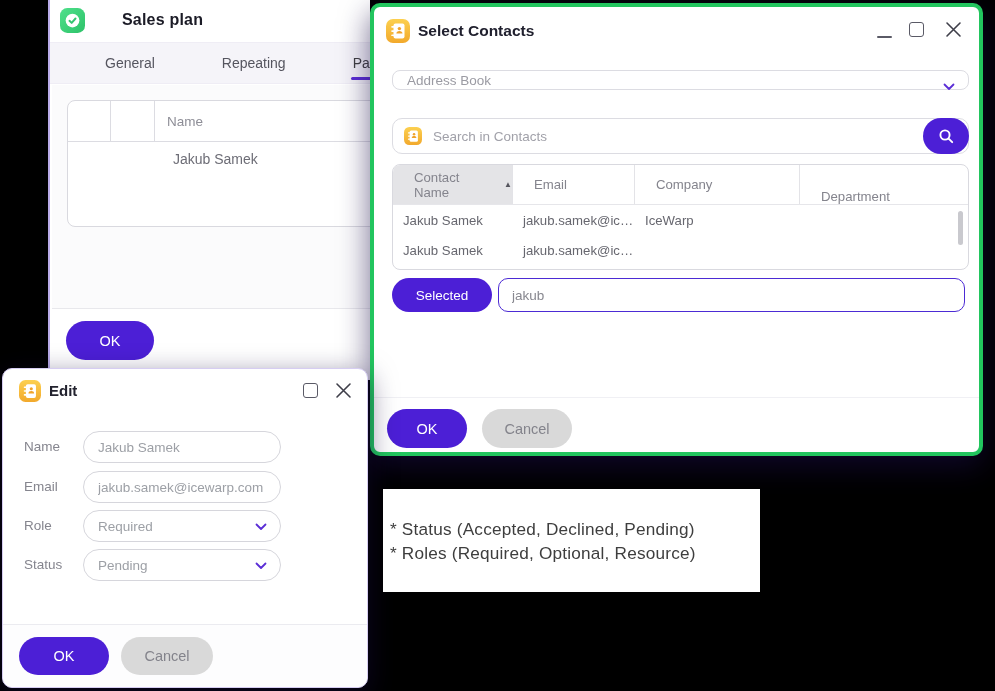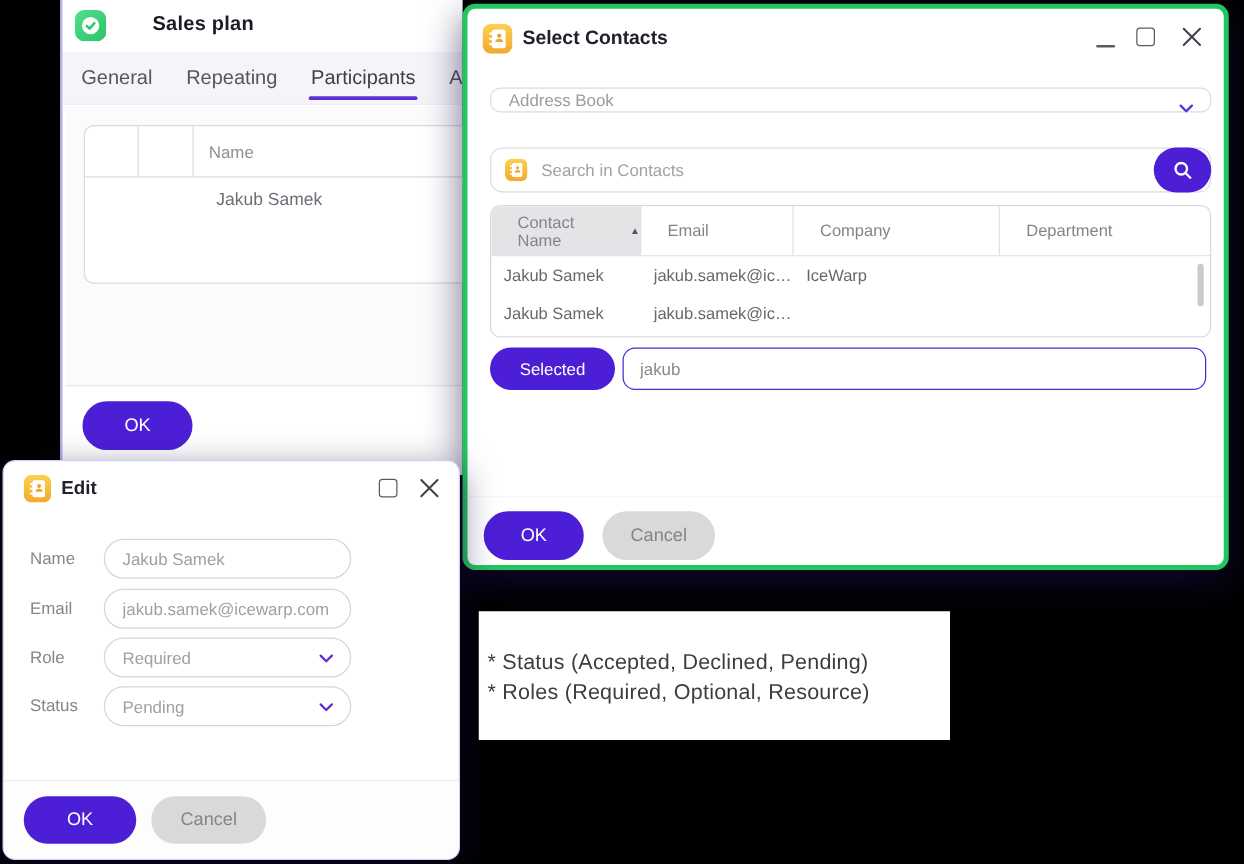--- a/index.html
+++ b/index.html
@@ -12,21 +12,21 @@
   .win { position:absolute; background:#fff; }
 
   
   .sales { left:48px; top:0; width:322px; height:380px; overflow:hidden;
            border-left:2px solid #b9abe8; }
   .sales .titlebar { position:relative; height:42px; background:#fff; }
   .sales .titlebar .app-icon { position:absolute; left:10px; top:8px; width:25px; height:25px; }
   .sales .titlebar .title { position:absolute; left:44px; top:11px; font-size:16px; font-weight:bold; color:#1b1b26; letter-spacing:.2px;margin-left:28px; }
   .tabbar { position:relative; height:42px; background:#f5f4f9; border-top:1px solid #efedf5; border-bottom:1px solid #efedf5;
             display:flex; align-items:center; padding-left:15px; gap:27px; }
-  .tab { position:relative; font-size:16px; color:#55555f; height:100%; display:flex; align-items:center; white-space:nowrap; cursor:default; }
+  .tab { position:relative; font-size:14px; color:#55555f; height:100%; display:flex; align-items:center; white-space:nowrap; cursor:default;margin-left:40px; }
   .tab.active { color:#404040; }
   .tab.active::after { content:""; position:absolute; left:-2px; right:-2px; bottom:3px; height:3px; background:#5b2ed6; border-radius:2px; }
   .sales .content { position:absolute; left:2px; right:0; top:85px; height:223px; background:#fbfbfc; }
   .ptable { position:absolute; left:15px; top:15px; width:330px; height:127px; background:#fff;
             border:1px solid #d9d9df; border-radius:8px; overflow:hidden; }
   .ptable .phead { display:flex; height:41px; border-bottom:1px solid #dcdce2; }
   .ptable .pc1 { width:43px; border-right:1px solid #dcdce2; }
   .ptable .pc2 { width:44px; border-right:1px solid #dcdce2; }
   .ptable .pc3 { flex:1; display:flex; align-items:center; padding-left:12px; font-size:13.5px; color:#8e8e97; }
   .ptable .prow { height:34px; display:flex; align-items:center; padding-left:105px; font-size:14px; color:#6d6d76; }
@@ -74,21 +74,21 @@
   .searchrow input { width:100%; height:36px; border:1px solid #dcdce2; border-radius:10px; padding:0 52px 0 40px;
                      font-family:inherit; font-size:13.5px; color:#6a6a72; outline:none; }
   .searchrow input::placeholder { color:#a1a1a9; }
   .searchrow .mini-icon { position:absolute; left:12px; top:9px; width:18px; height:18px; }
   .search-btn { position:absolute; right:0; top:0; width:46px; height:36px; background:#4c1fd6; border:none;
                 border-radius:18px; cursor:pointer; display:flex; align-items:center; justify-content:center; }
   .ctable { position:absolute; left:18px; top:157px; width:577px; height:106px; border:1px solid #d9d9df; border-radius:8px;
             overflow:hidden; background:#fff; }
   .chead { display:flex; height:40px; border-bottom:1px solid #e6e6ea; }
   .chead .hc { display:flex; align-items:center; padding-left:21px; font-size:13.2px; color:#84848d; border-right:1px solid #e3e3e7; cursor:pointer; }
-  .chead .hc:last-child { border-right:none; }
+  .chead .hc:last-child { border-right:none;align-items:flex-end; }
   .hc.sorted { background:#e4e4e7; }
   .sortarrow { font-size:8px; color:#55555e; margin-left:7px; }
   .cw1{width:120px;} .cw2{width:122px;} .cw3{width:165px;} .cw4{flex:1;}
   .crow { display:flex; height:30px; align-items:center; font-size:13.2px; color:#67676f; cursor:default; }
   .crow .cc { padding-left:10px; overflow:hidden; white-space:nowrap; }
   .vscroll { position:absolute; right:5px; top:46px; width:5px; height:34px; background:#c9c9ce; border-radius:3px; cursor:pointer; }
   .selrow { position:absolute; left:18px; top:271px; width:577px; height:34px; }
   .sel-btn { position:absolute; left:0; top:0; width:100px; height:34px; border-radius:17px; font-size:13.5px; }
   .sel-input { position:absolute; left:106px; top:0; right:4px; height:34px; border:1.5px solid #4c2bd4; border-radius:10px;
                padding:0 13px; font-family:inherit; font-size:13.5px; color:#87878f; outline:none; }

